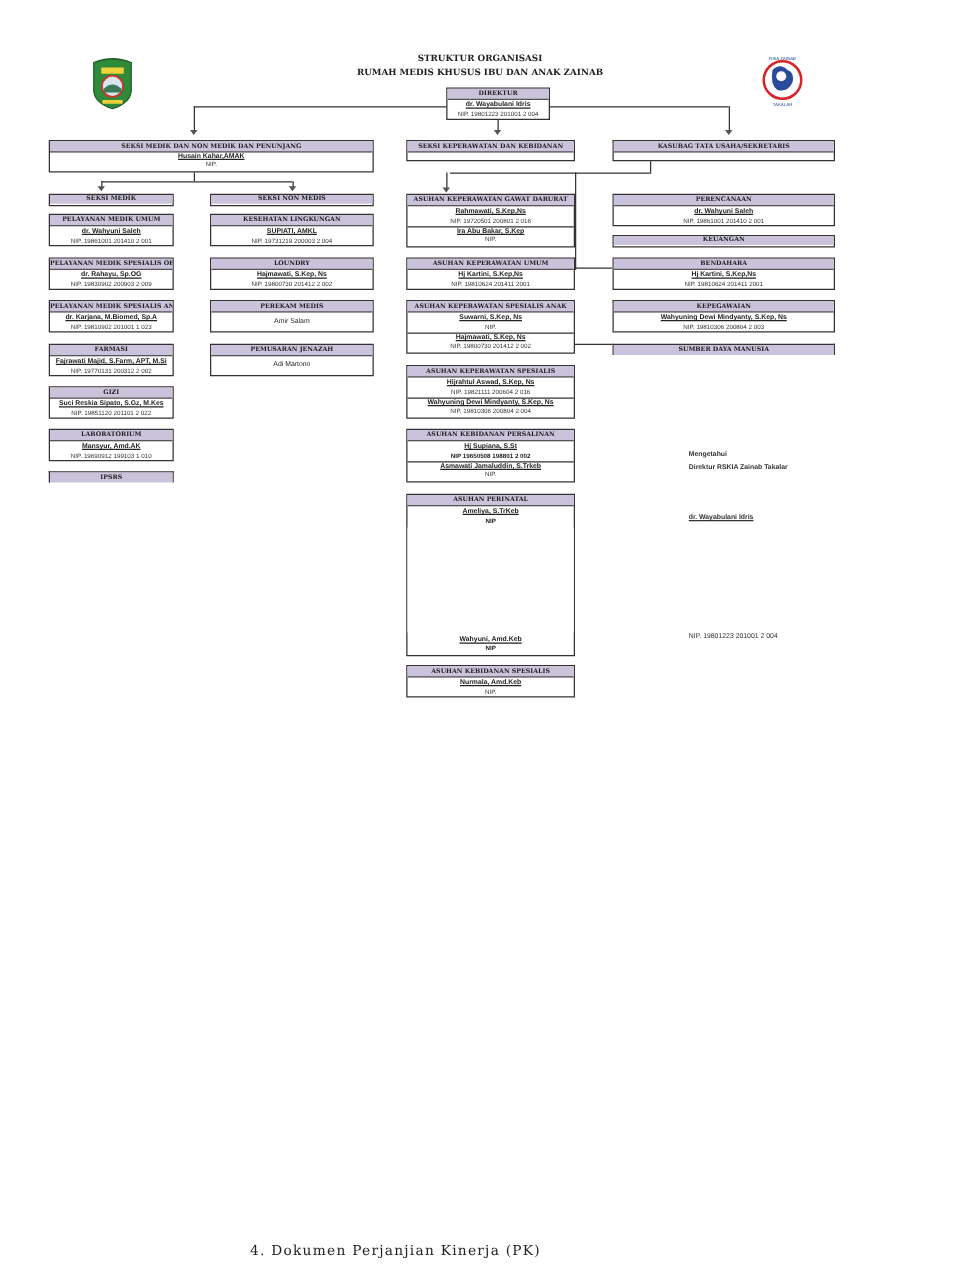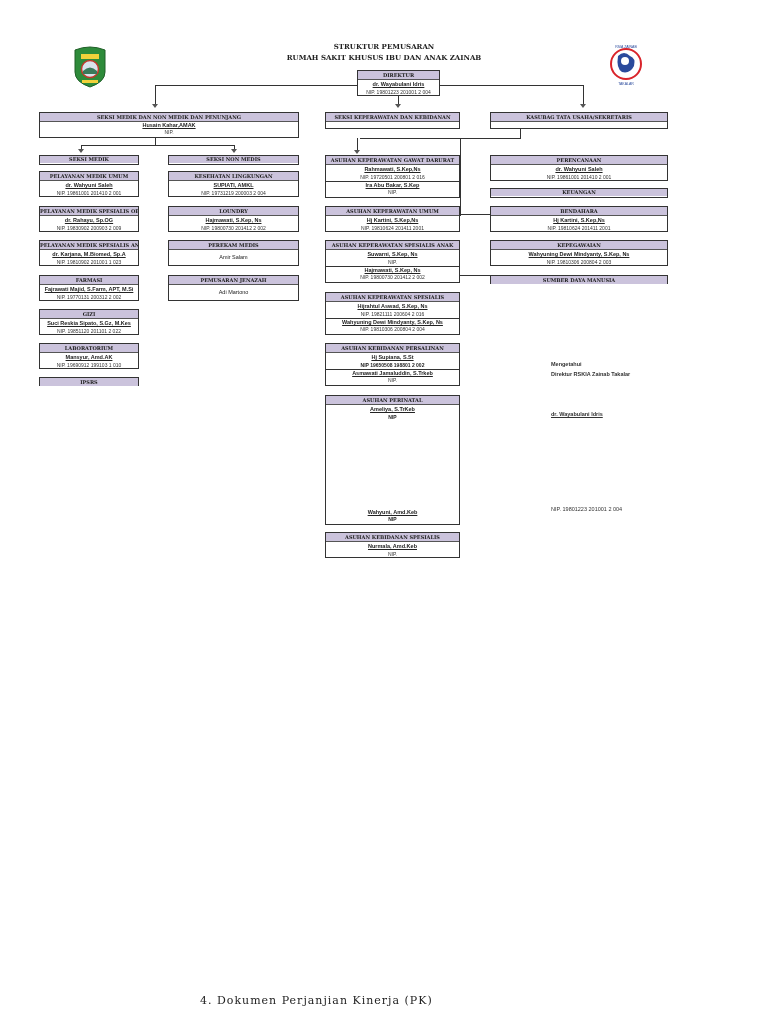--- a/index.html
+++ b/index.html
@@ -33,22 +33,22 @@
 <div class="abs" style="left:608px;top:44px;width:36px;height:44px;">
   <svg width="36" height="44" viewBox="0 0 36 44">
     <circle cx="18" cy="20" r="15" fill="#fff" stroke="#d9242b" stroke-width="2"></circle>
     <path d="M10 12 Q16 6 22 12 Q28 14 26 22 Q22 30 14 28 Q8 24 10 12 Z" fill="#2a4a9c"></path>
     <circle cx="17" cy="17" r="4" fill="#fff"></circle>
     <text x="18" y="4" font-size="3.5" text-anchor="middle" fill="#2a4a9c" font-family="Liberation Sans, sans-serif">RSIA ZAINAB</text>
     <text x="18" y="41" font-size="3.5" text-anchor="middle" fill="#2a4a9c" font-family="Liberation Sans, sans-serif">TAKALAR</text>
   </svg>
 </div>
 
-<div class="title" style="top:42px;">STRUKTUR PEMUSARAN</div>
-<div class="title" style="top:53px;">RUMAH SAKIT KHUSUS IBU DAN ANAK ZAINAB</div>
+<div class="title" style="top:42px;">STRUKTUR ORGANISASI</div>
+<div class="title" style="top:53px;">RUMAH MEDIS KHUSUS IBU DAN ANAK ZAINAB</div>
 
 <div class="box" style="left:357px;top:70px;width:83px;height:26px;">
   <div class="hdr">DIREKTUR</div>
   <div class="name">dr. Wayabulani Idris</div>
   <div class="nip">NIP. 19801223 201001 2 004</div>
 </div>
 
 <div class="line" style="left:155px;top:85px;width:202px;height:1px;"></div>
 <div class="line" style="left:440px;top:85px;width:143px;height:1px;"></div>
 <div class="line" style="left:155px;top:85px;width:1px;height:20px;"></div>

